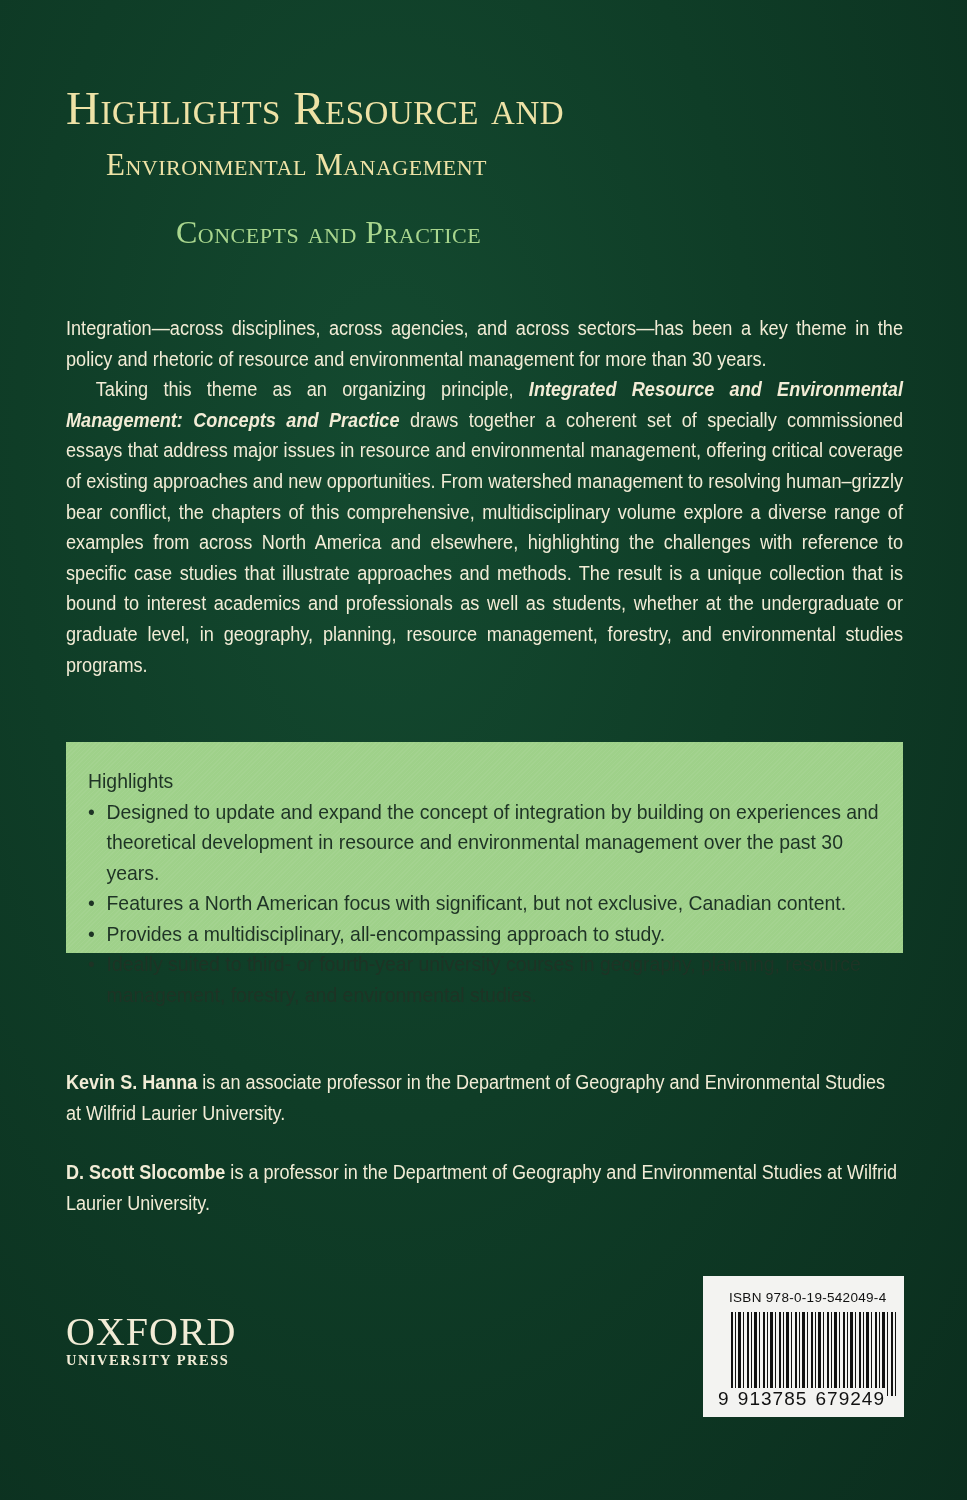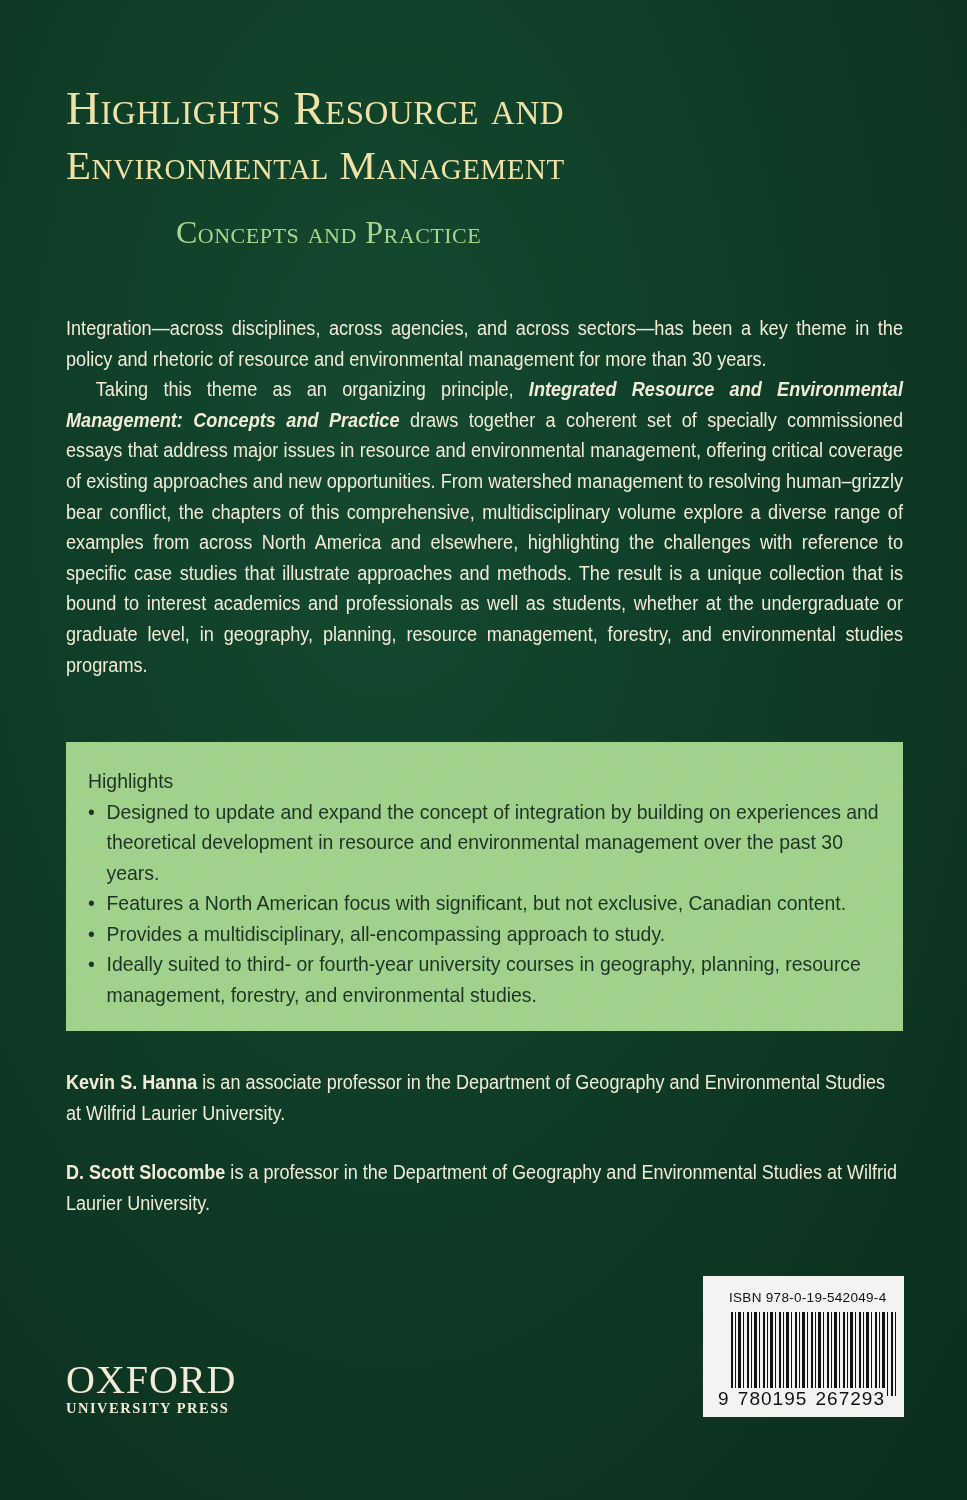--- a/index.html
+++ b/index.html
@@ -4,43 +4,43 @@
 <style>
   html,body{margin:0;padding:0;}
   body{width:967px;height:1500px;overflow:hidden;
     background:#0f3a26;
     background-image:radial-gradient(ellipse at 40% 30%, #144a30 0%, #0f3d27 45%, #0b2e1e 100%);
     font-family:"Liberation Sans Narrow","Liberation Sans",sans-serif;position:relative;}
   .cover{position:absolute;inset:0;}
   .title{position:absolute;left:66px;top:80px;color:#eee2a6;font-family:"Liberation Serif","DejaVu Serif",serif;
     font-variant:small-caps;letter-spacing:0.5px;}
   .title .l1{font-size:47px;line-height:56px;white-space:nowrap;}
-  .title .l2{font-size:41px;line-height:58px;white-space:nowrap;}
+  .title .l2{font-size:31px;line-height:58px;white-space:nowrap;margin-left:40px;}
   .subtitle{position:absolute;left:176px;top:214px;font-family:"Liberation Serif","DejaVu Serif",serif;
     font-variant:small-caps;font-size:32px;color:#a9d68e;letter-spacing:0.5px;white-space:nowrap;}
   .blurb{position:absolute;left:66px;top:313px;width:838px;color:#f2ecd6;font-size:19.5px;line-height:30.6px;
     text-align:justify;transform:scaleX(0.93);transform-origin:left top;width:900px;}
   .blurb p{margin:0;}
   .blurb p.indent{text-indent:32px;}
   .blurb .em{font-weight:bold;font-style:italic;}
-  .hl-box{position:absolute;left:66px;top:742px;width:837px;height:289px;background:#9fd18a;
+  .hl-box{position:absolute;left:66px;top:742px;width:837px;height:211px;background:#9fd18a;
     background-image:repeating-linear-gradient(135deg, rgba(255,255,255,0.05) 0 1px, transparent 1px 3px);}
   .hl-inner{position:absolute;left:22px;top:24px;width:870px;transform:scaleX(0.925);transform-origin:left top;
     color:#1e3325;font-size:21px;line-height:30.5px;}
   .hl-title{font-size:21px;margin-bottom:0;}
   .hl-list{list-style:none;margin:0;padding:0;}
   .hl-list li{position:relative;padding-left:20px;}
   .hl-list li::before{content:"\2022";position:absolute;left:0;top:0;}
   .bio{position:absolute;left:66px;width:900px;color:#f2ecd6;font-size:19.5px;line-height:30.6px;
     transform:scaleX(0.925);transform-origin:left top;}
   .bio b{font-weight:bold;}
   .bio1{top:1067px;}
   .bio2{top:1157px;}
   .oxford{position:absolute;left:66px;top:1312px;color:#f2ecd6;font-family:"Liberation Serif","DejaVu Serif",serif;}
-  .oxford .big{font-size:40px;line-height:40px;letter-spacing:1px;margin-top:48px;}
+  .oxford .big{font-size:40px;line-height:40px;letter-spacing:1px;}
   .oxford .small{font-size:14.5px;letter-spacing:1.5px;margin-top:0;font-weight:bold;}
   .barcode{position:absolute;left:703px;top:1276px;width:201px;height:141px;background:#f3f3f1;}
   .isbn{position:absolute;left:26px;top:14px;font-family:"Liberation Sans",sans-serif;font-size:13.5px;color:#111;letter-spacing:0.3px;white-space:nowrap;}
   .bars{position:absolute;left:28px;top:36px;width:167px;height:84px;
     background:repeating-linear-gradient(90deg,#111 0 2px,transparent 2px 4px,#111 4px 5px,transparent 5px 7px,#111 7px 10px,transparent 10px 12px,#111 12px 13px,transparent 13px 16px);}
   .digits{position:absolute;left:14px;top:112px;font-family:"Liberation Sans",sans-serif;font-size:19px;color:#111;background:#f3f3f1;white-space:nowrap;letter-spacing:1px;}
   .digits span{background:#f3f3f1;padding:0 1px;}
 </style>
 </head>
 <body>
@@ -73,15 +73,15 @@
   <div class="bio bio2"><b>D. Scott Slocombe</b><span> is a professor in the Department of Geography and Environmental Studies at Wilfrid Laurier University.</span></div>
 
   <div class="oxford">
     <div class="big">OXFORD</div>
     <div class="small">UNIVERSITY PRESS</div>
   </div>
 
   <div class="barcode">
     <div class="isbn">ISBN 978-0-19-542049-4</div>
     <div class="bars"></div>
-    <div class="digits"><span>9</span> <span>780195</span> <span>267293</span></div>
+    <div class="digits"><span>9</span> <span>913785</span> <span>679249</span></div>
   </div>
 </div>
 
 </body></html>

